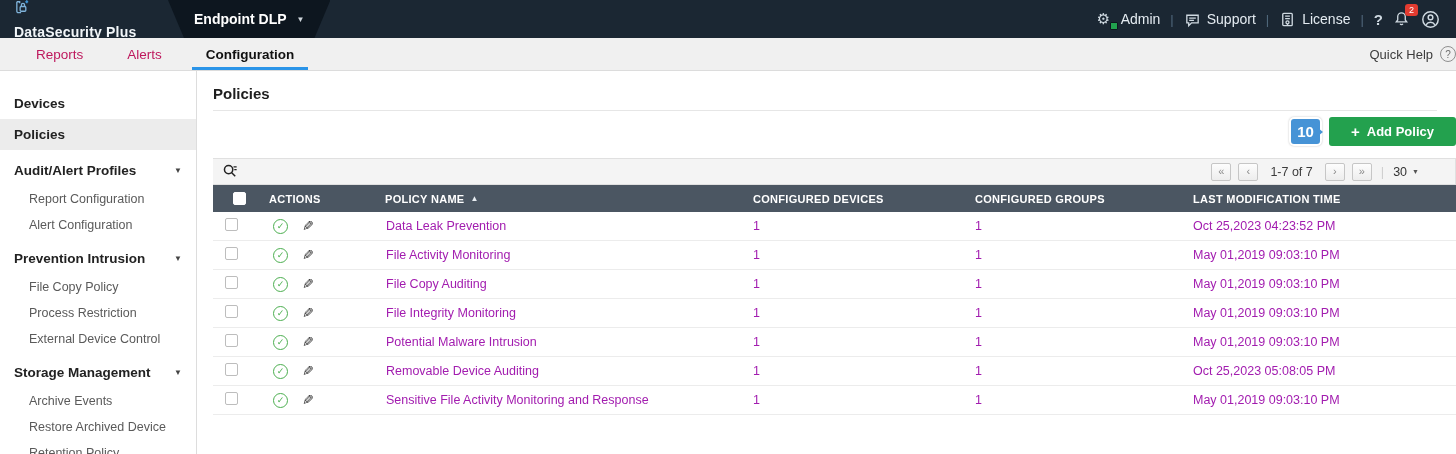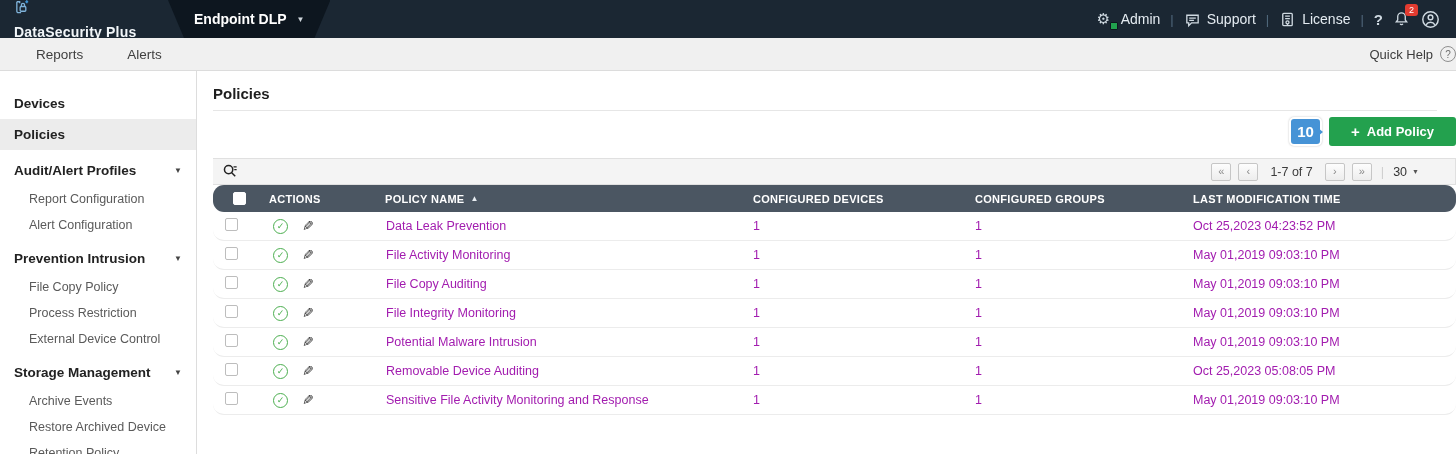--- a/index.html
+++ b/index.html
@@ -26,21 +26,21 @@
   .gear-badge { position:absolute; right:-3px; bottom:-2px; width:8px; height:8px; background:#21a14e;
     border-radius:1px; border:1px solid #0d161f; }
   .qmark { font-size:15px; color:#cfd9e1; font-weight:bold; }
   .bell-wrap { position:relative; width:18px; height:18px; }
   .bell-badge { position:absolute; top:-6px; right:-7px; background:#e33b30; color:#fff; font-size:9px;
     min-width:13px; height:12px; border-radius:3px; display:flex; align-items:center; justify-content:center; padding:0 2px; }
 
   
   .tabbar { position:absolute; left:0; top:38px; width:1456px; height:33px; background:#f0f0f0;
     border-bottom:1px solid #dcdcdc; display:flex; align-items:stretch; }
-  .tab { font-size:13.5px; color:#404040; display:flex; align-items:center; padding:0 8px; margin-left:28px;
+  .tab { font-size:13.5px; color:#be185d; display:flex; align-items:center; padding:0 8px; margin-left:28px;
     cursor:pointer; position:relative; }
   .tab.active { color:#111; font-weight:bold; }
   .tab.active::after { content:""; position:absolute; left:-6px; right:-6px; bottom:0; height:3px; background:#2a94e8; }
   .quick-help { margin-left:auto; display:flex; align-items:center; gap:7px; 
     font-size:13px; color:#3c3c3c; cursor:pointer; }
   .qh-circle { width:16px; height:16px; border:1px solid #8f8f8f; border-radius:50%; color:#6f6f6f;
     font-size:10px; display:flex; align-items:center; justify-content:center; }
 
   
   .sidebar { position:absolute; left:0; top:71px; width:197px; height:383px; background:#fff;
@@ -76,21 +76,21 @@
   .pager { margin-left:auto; display:flex; align-items:center; gap:7px; }
   .pg-btn { width:20px; height:18px; border:1px solid #c6c6c6; border-radius:2px;
     background:linear-gradient(#fdfdfd,#ededed); color:#8a8a8a; font-size:11px; display:flex; align-items:center;
     justify-content:center; cursor:pointer; padding-bottom:2px; }
   .pg-range { font-size:12.5px; color:#3c3c3c; padding:0 5px; }
   .pg-sep { color:#cfcfcf; font-size:13px; margin:0 2px; }
   .pg-size { display:flex; align-items:center; gap:5px; font-size:12.5px; color:#333; cursor:pointer; }
   .pg-size .caret { font-size:7px; color:#555; }
 
   
-  .grid-row { display:grid; grid-template-columns:48px 116px 368px 222px 218px 1fr; align-items:center;border-radius:11px; }
+  .grid-row { display:grid; grid-template-columns:48px 116px 368px 222px 218px 1fr; align-items:center; }
   .thead { position:absolute; left:16px; top:114px; width:1243px; height:27px; background:#4b5662;
     color:#fff; font-size:11px; font-weight:bold; letter-spacing:.3px; }
   .thead .hcell { padding-left:8px; display:flex; align-items:center; gap:6px; white-space:nowrap; }
   .sort-ic { font-size:8px; color:#e8edf2; }
   .cb { width:13px; height:13px; border:1px solid #bdbdbd; background:#fff; border-radius:2px; display:inline-block; cursor:pointer; }
   .thead .cb { border-color:#fff; margin-left:12px; }
   .tbody { position:absolute; left:16px; top:141px; width:1243px; }
   .trow { height:29px; border-bottom:1px solid #ececec; background:#fff; }
   .trow .cb { margin-left:12px; }
   .c-actions { display:flex; align-items:center; gap:14px; padding-left:12px; }
@@ -172,20 +172,23 @@
   </div>
 </div>
 
 <div class="tabbar">
   <div class="tab">
       <span>Reports</span>
     </div>
   <div class="tab">
       <span>Alerts</span>
     </div>
+  <div class="tab active">
+      <span>Configuration</span>
+    </div>
   <div class="quick-help">
     <span>Quick Help</span>
     <span class="qh-circle">?</span>
   </div>
 </div>
 
 <div class="sidebar">
   <div class="side-item top">
       <span>Devices</span>
     </div>

